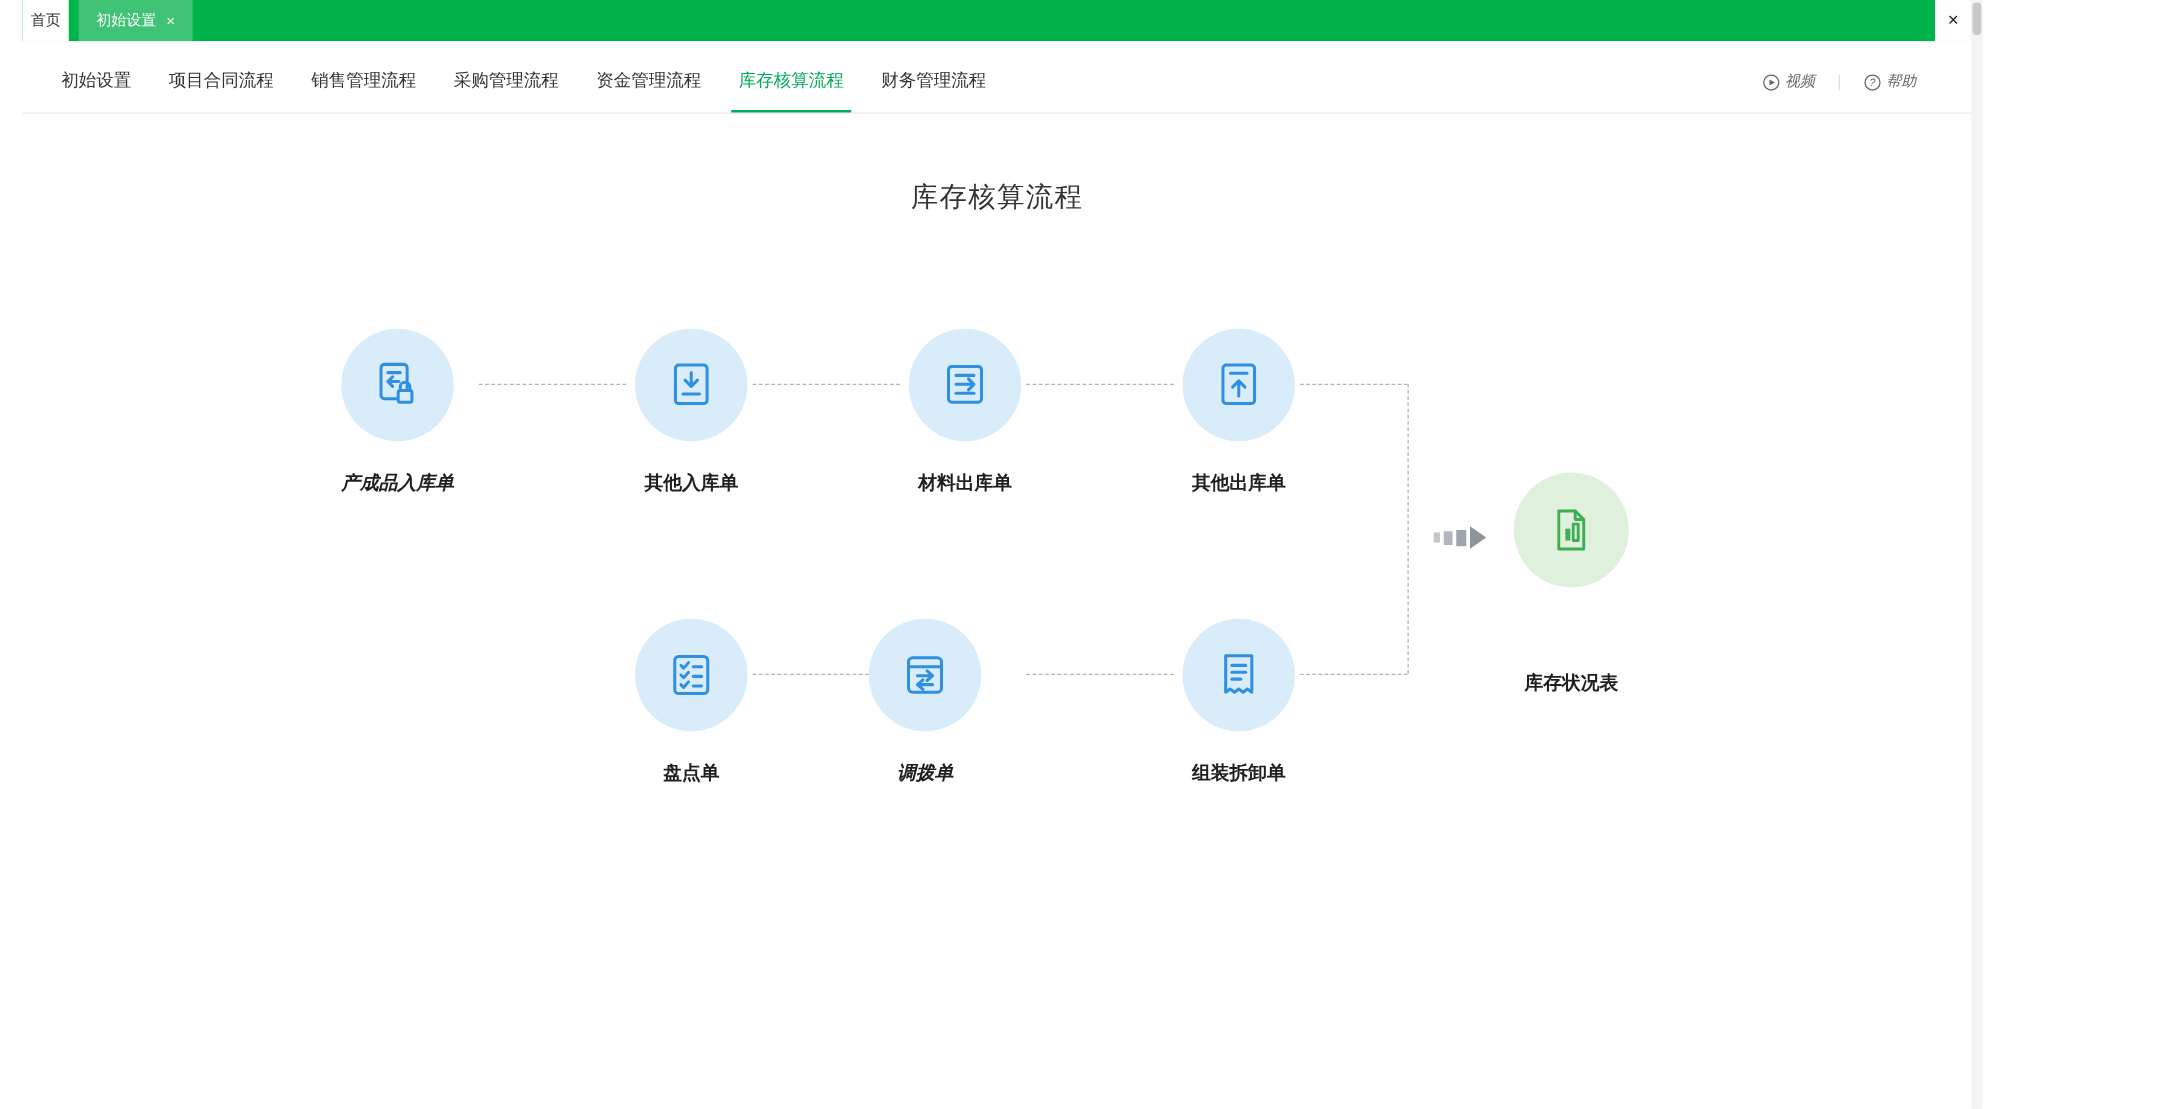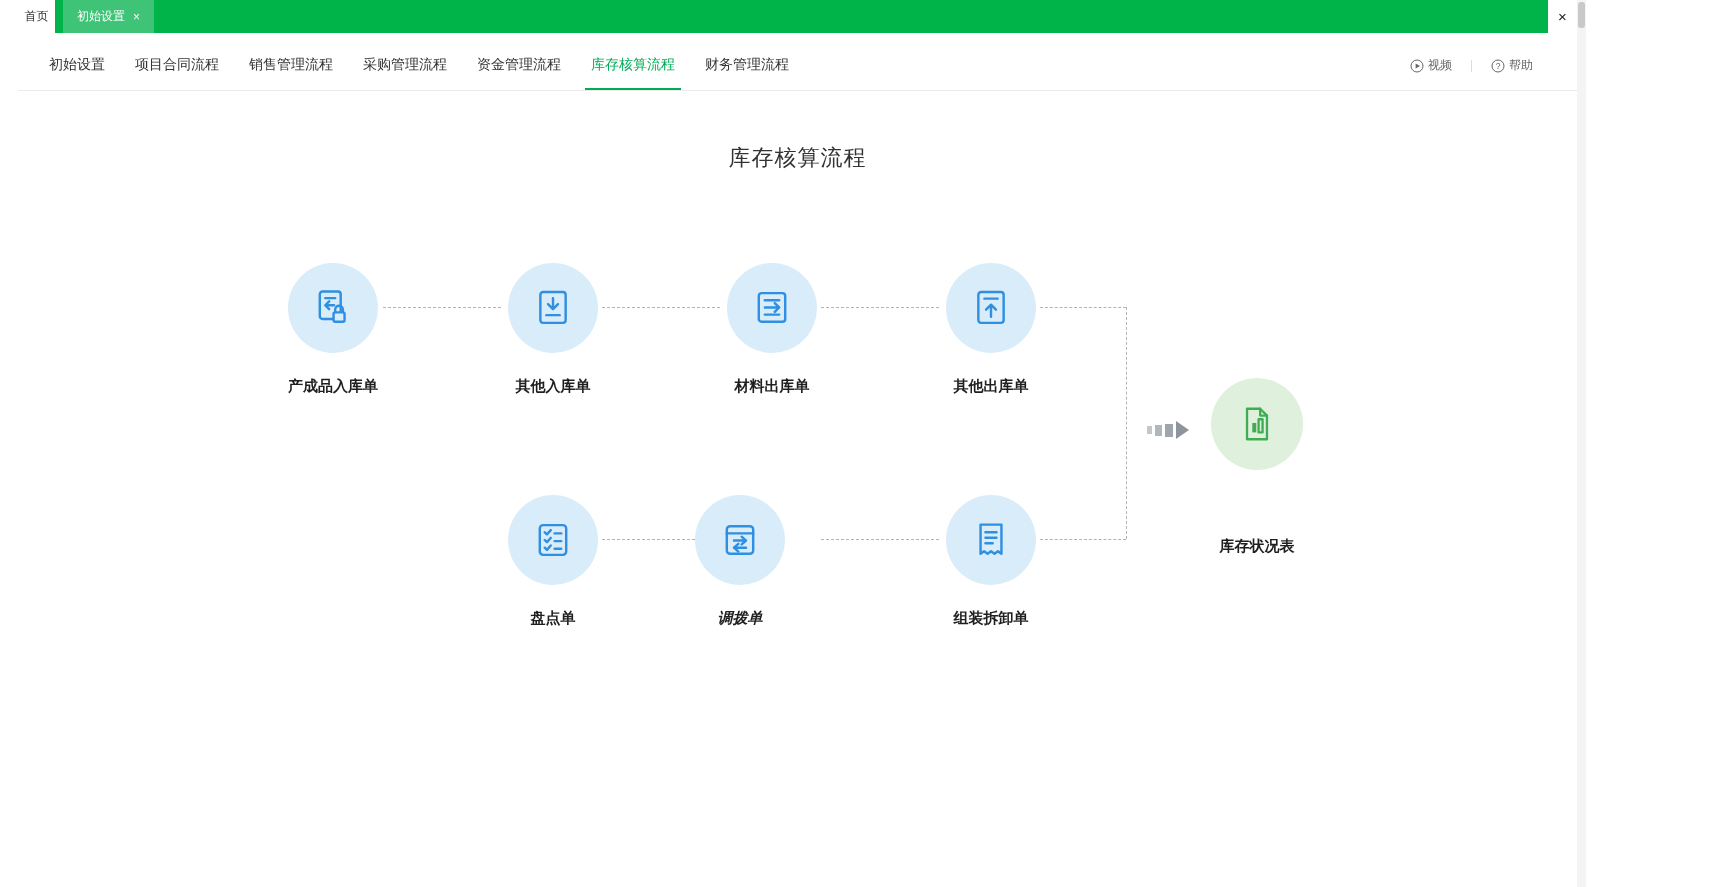--- a/index.html
+++ b/index.html
@@ -22,21 +22,21 @@
   .scroll-thumb { position:absolute; left:1px; top:2px; width:7px; height:26px; background:#c9c9c9; border-radius:3px; }
 
   
   .tabbar { position:absolute; left:0; top:33px; width:1559px; height:58px; background:#fff;
     border-bottom:1px solid #ebebeb; display:flex; align-items:flex-end; padding-left:31px; }
   .tab { font-size:14px; color:#333; padding-bottom:16px; margin-right:30px; cursor:pointer;
     position:relative; white-space:nowrap; }
   .tab.active { color:#00ac55; }
   .tab.active::after { content:""; position:absolute; left:-6px; right:-6px; bottom:0; height:2px; background:#00ac55; }
   .tab-actions { position:absolute; right:44px; bottom:16px; display:flex; align-items:center; gap:19px;
-    font-size:12px; color:#666; }
+    font-size:12px; color:#666;font-style:italic; }
   .tab-action { display:flex; align-items:center; gap:4px; cursor:pointer; }
   .vdivider { width:1px; height:12px; background:#dcdcdc; }
 
   
   .page-title { position:absolute; top:143px; left:0; width:1559px; text-align:center;
     font-size:22px; font-weight:500; color:#333; letter-spacing:1px; }
 
   .diagram { position:absolute; left:0; top:0; width:1559px; height:887px; }
   .node { position:absolute; width:160px; display:flex; flex-direction:column; align-items:center; cursor:pointer; }
   .node-circle { width:90px; height:90px; border-radius:50%; background:#d9ecf9;
@@ -116,21 +116,21 @@
     <div class="hdash" style="left:1022px; top:539px; width:86px;"></div>
     <div class="vdash" style="left:1108px; top:307px; height:232px;"></div>
 
     <div class="flow-arrow">
       <span class="fa-sq1"></span>
         <span class="fa-sq2"></span>
         <span class="fa-sq3"></span>
         <span class="fa-tri"></span>
     </div>
 
-    <div class="node" style="left:235px; top:263px;">
+    <div class="node" style="left:220px; top:263px;font-style:italic;">
       <div class="node-circle">
         <svg width="44" height="44" viewBox="0 0 40 40">
           <rect x="8" y="5" width="19" height="25" rx="2.5"></rect>
           <path d="M13 11 h9"></path>
           <path d="M21 17.5 h-8 M13 17.5 l3.5 -3.5 M13 17.5 l3.5 3.5"></path>
           <path d="M22 24 v-2.5 a3.5 3.5 0 0 1 7 0 V24"></path>
           <rect x="20.5" y="24" width="10" height="8.5" rx="1.5" fill="#d9ecf9"></rect>
         </svg>
       </div>
       <div class="node-label">产成品入库单</div>

